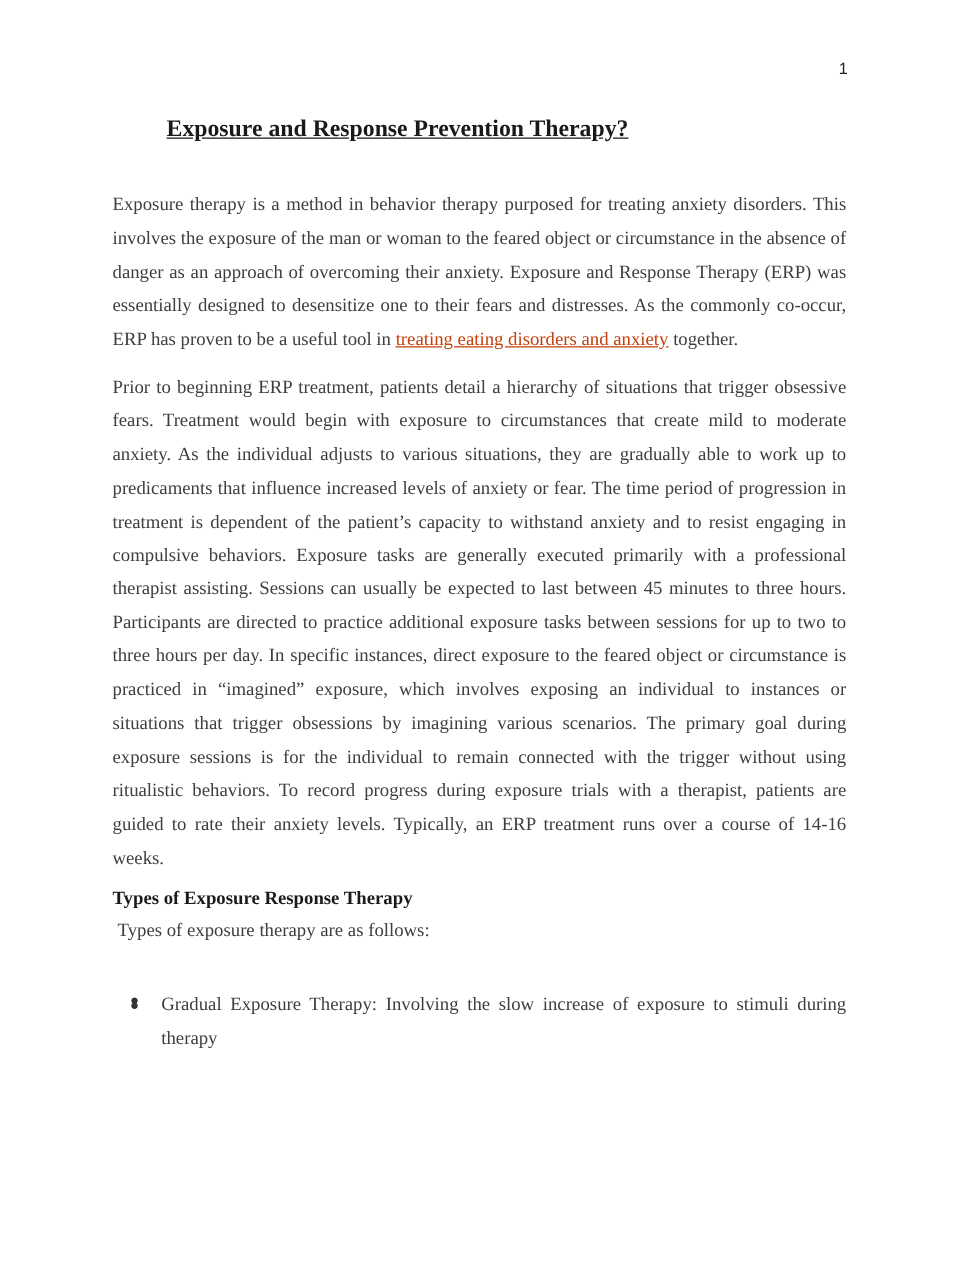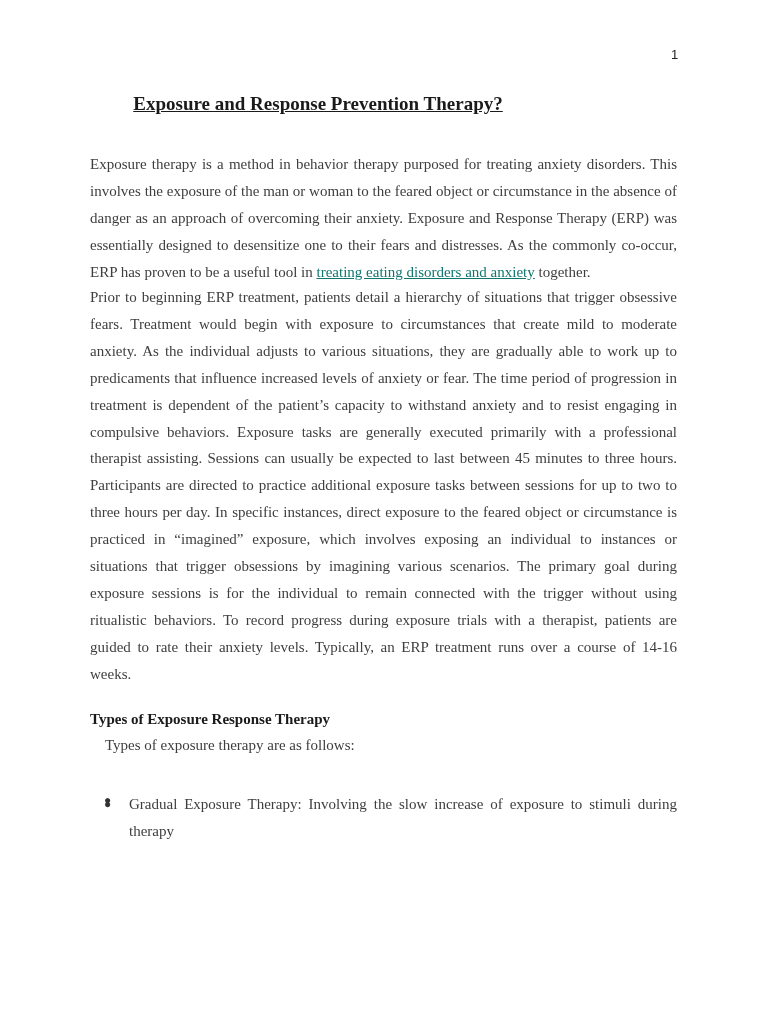--- a/index.html
+++ b/index.html
@@ -37,41 +37,41 @@
     .body-text {
       position: absolute;
       left: 90px;
       width: 587px;
       font-size: 15px;
       line-height: 26.9px;
       text-align: justify;
       color: #3e3e3e;
     }
     .p1 { top: 151px; }
-    .p2 { top: 284px; }
+    .p2 { top: 297px; }
     .body-text p {
       margin: 0;
       text-align: justify;
     }
     .link {
-      color: #0f766e;
+      color: #c2410c;
       text-decoration: underline;
     }
     .subheading {
       position: absolute;
       top: 711px;
       left: 90px;
       font-size: 15px;
       font-weight: bold;
       color: #1a1a1a;
     }
     .intro {
       position: absolute;
       top: 737px;
-      left: 105px;
+      left: 94px;
       font-size: 15px;
       color: #3e3e3e;
     }
     .bullets {
       position: absolute;
       top: 787px;
       left: 90px;
       width: 587px;
       margin: 0;
       padding: 0;

